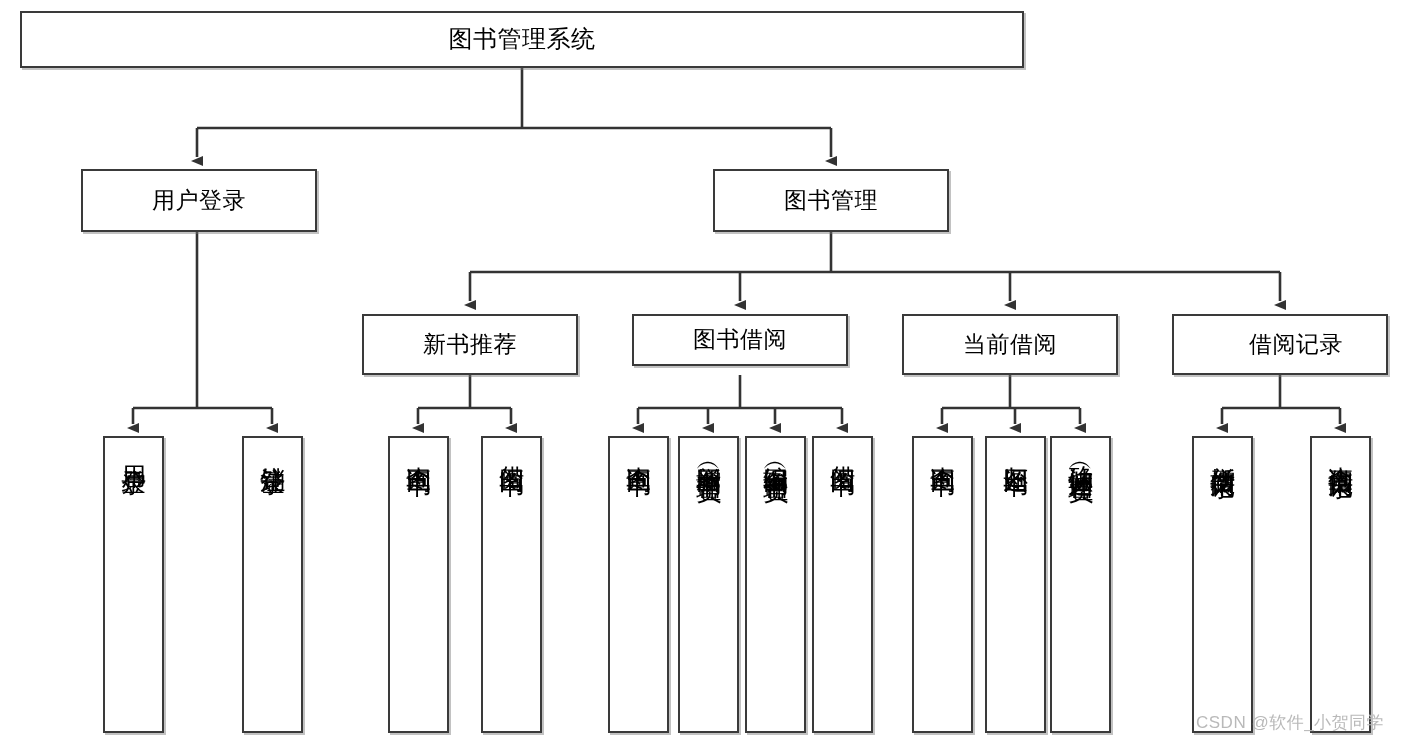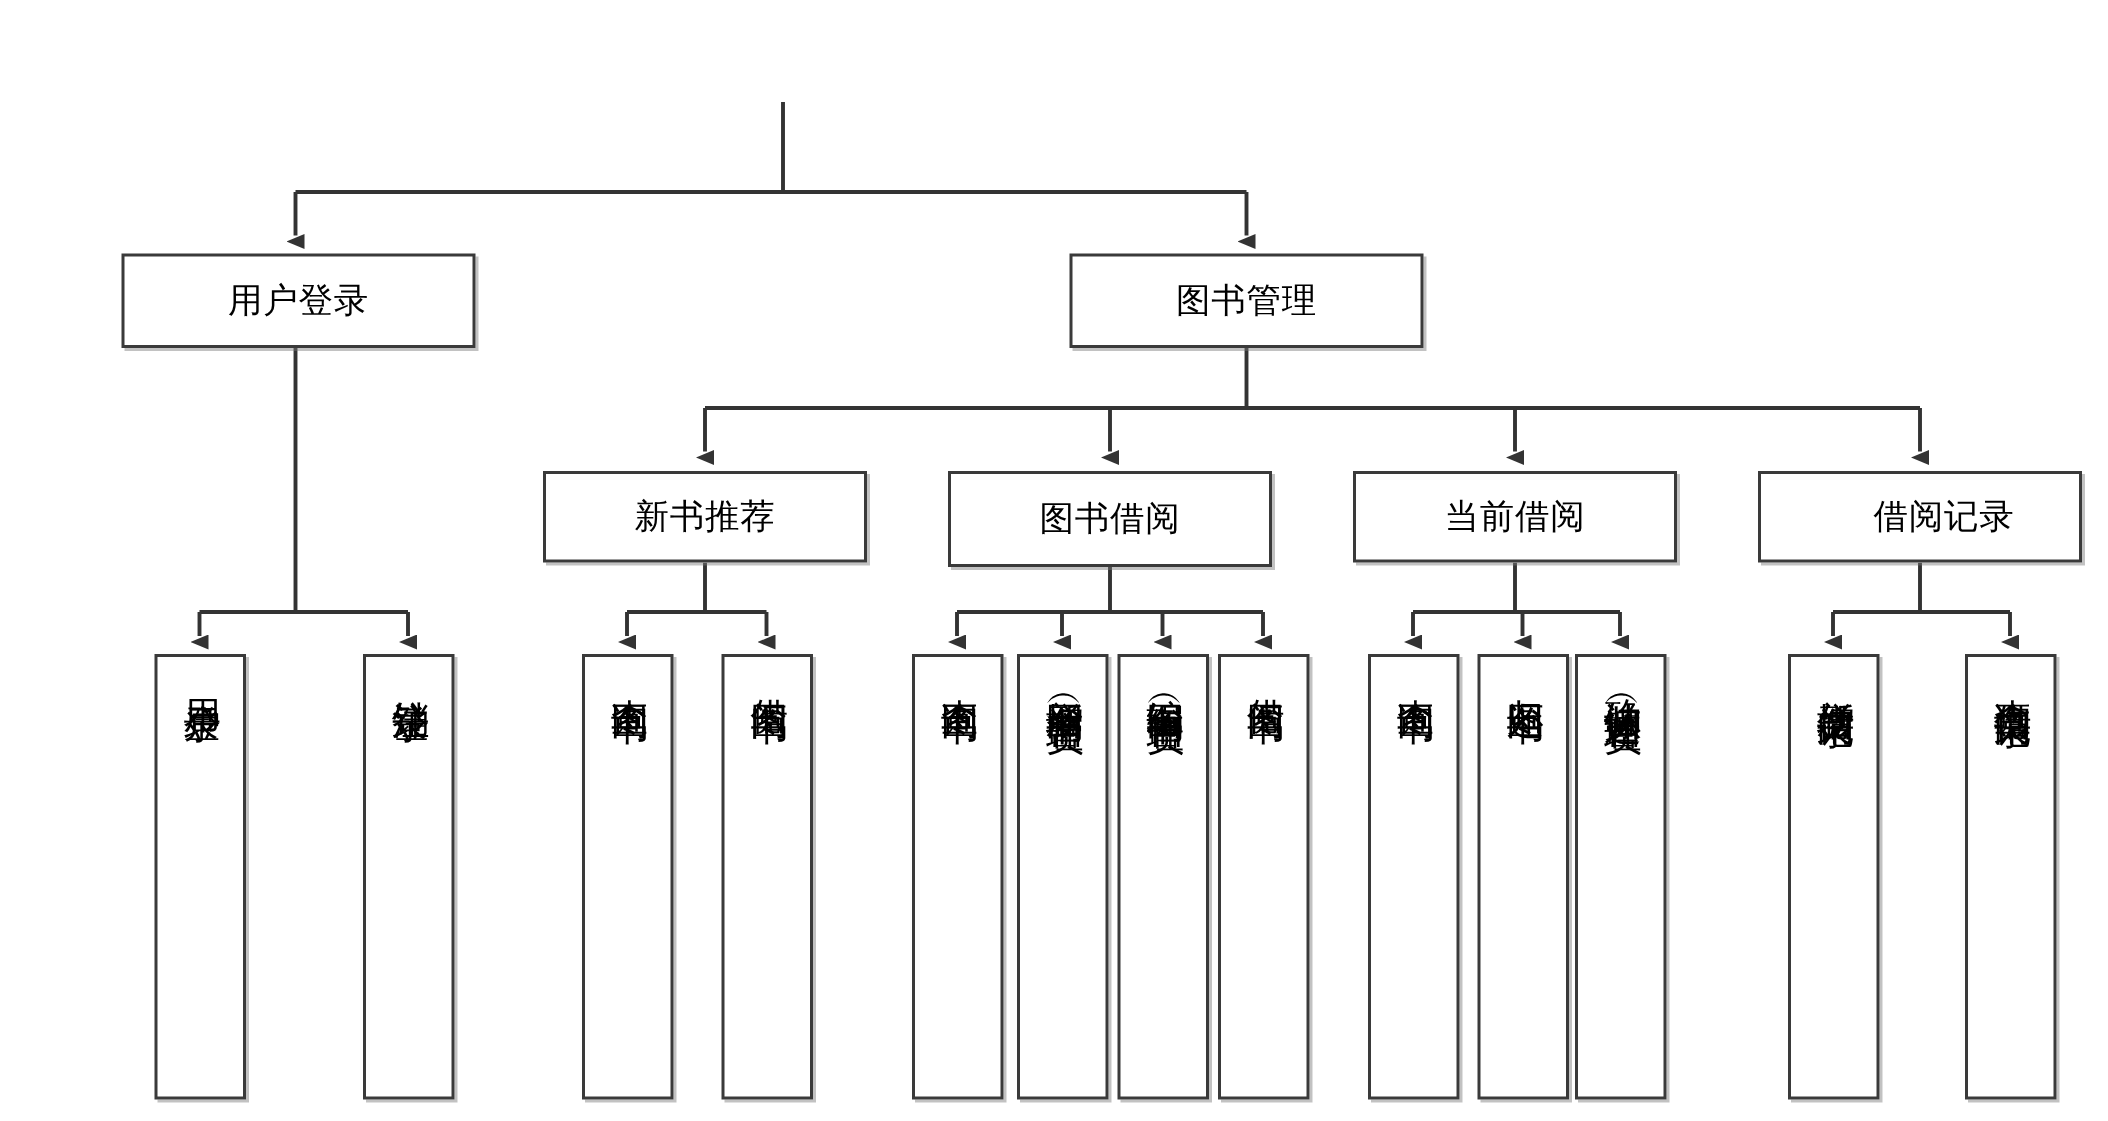--- a/index.html
+++ b/index.html
@@ -122,32 +122,35 @@
       <path d="M1015,408 L1015,424" marker-end="url(#arrow)"></path>
       <path d="M1080,408 L1080,424" marker-end="url(#arrow)"></path>
 
       <path d="M1280,375 L1280,408"></path>
       <path d="M1222,408 L1340,408"></path>
       <path d="M1222,408 L1222,424" marker-end="url(#arrow)"></path>
       <path d="M1340,408 L1340,424" marker-end="url(#arrow)"></path>
     </g>
   </svg>
 
+  <div class="node horiz root" style="left:20px; top:11px; width:1004px; height:57px;">
+    <span class="label">图书管理系统</span>
+  </div>
 
   <div class="node horiz" style="left:81px; top:169px; width:236px; height:63px;">
     <span class="label">用户登录</span>
   </div>
   <div class="node horiz" style="left:362px; top:314px; width:216px; height:61px;">
     <span class="label">新书推荐</span>
   </div>
 
   <div class="node horiz" style="left:713px; top:169px; width:236px; height:63px;">
     <span class="label">图书管理</span>
   </div>
-  <div class="node horiz" style="left:632px; top:314px; width:216px; height:64px;">
+  <div class="node horiz" style="left:632px; top:314px; width:216px; height:52px;">
     <span class="label">图书借阅</span>
   </div>
   <div class="node horiz" style="left:902px; top:314px; width:216px; height:61px;">
     <span class="label">当前借阅</span>
   </div>
   <div class="node horiz" style="left:1172px; top:314px; width:216px; height:61px;padding-left:32px;">
     <span class="label">借阅记录</span>
   </div>
 
   <div class="node vert" style="left:103px; top:436px; width:61px; height:297px;">
@@ -187,14 +190,15 @@
     <span class="label">确认归还（管理员）</span>
   </div>
 
   <div class="node vert" style="left:1192px; top:436px; width:61px; height:297px;">
     <span class="label">新增借阅记录</span>
   </div>
   <div class="node vert" style="left:1310px; top:436px; width:61px; height:297px;">
     <span class="label">查询借阅记录</span>
   </div>
 
+  <div class="watermark">CSDN @软件_小贺同学</div>
 
 </div>
 
 </body></html>

